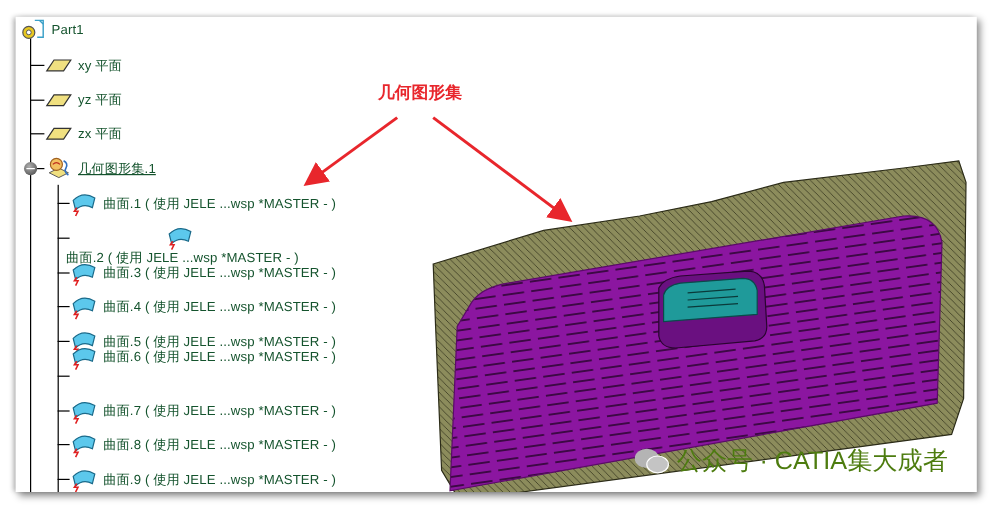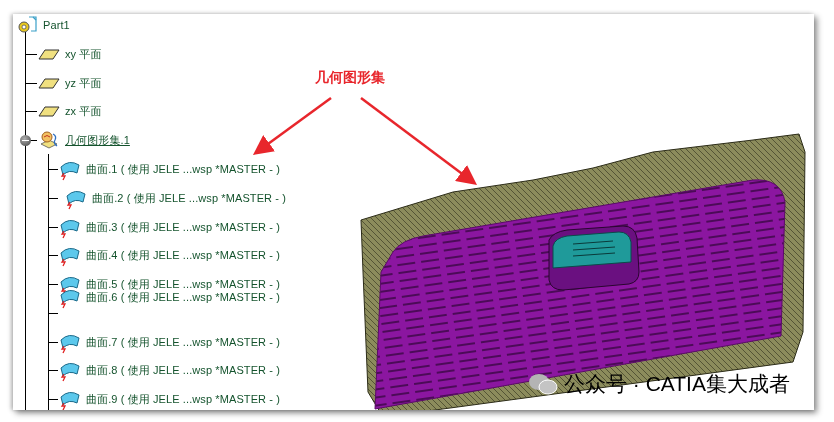--- a/index.html
+++ b/index.html
@@ -24,21 +24,21 @@
     position: absolute; width: 11px; height: 11px; border-radius: 50%;
     background: radial-gradient(circle at 40% 35%, #b0b0b0, #404040);
   }
   .collapse::after { content: ""; position: absolute; left: 2px; right: 2px; top: 5px; height: 1px; background: #fff; }
   .annotation {
     position: absolute; left: 302px; top: 55px; font-size: 14px; font-weight: bold; color: #e8262c;
   }
   .viewport { position: absolute; left: 340px; top: 108px; width: 461px; height: 288px; }
   .watermark {
     position: absolute; left: 528px; top: 370px; display: flex; align-items: center;
-    color: #000000; font-size: 21px;
+    color: #4d7c0f; font-size: 21px;
   }
   .wm-icon { width: 30px; height: 24px; position: relative; margin-right: 6px; }
 </style>
 </head>
 <body>
 
 <div class="panel">
 
   <div class="tree">
 
@@ -107,21 +107,21 @@
       <div class="hline" style="left:35px; top:155px; width:10px;"></div>
       <div class="node" style="left:45px; top:144px;">
         <span class="icon"><svg width="24" height="22" viewBox="0 0 24 22">
               <path d="M3 8 q8 -8 18 -2 l-2 8 q-8 -4 -14 2 z" fill="#5cc8ec" stroke="#1a6a8a" stroke-width="1"></path>
               <path d="M6 14 l-2 3 l3 0 l-2 4" fill="none" stroke="#e02020" stroke-width="1.3"></path>
             </svg></span>
         <span class="label">曲面.1 (  使用 JELE ...wsp *MASTER -  )</span>
       </div>
 
       <div class="hline" style="left:35px; top:184px; width:10px;"></div>
-      <div class="node" style="left:51px; top:173px;">
+      <div class="node" style="left:38px; top:173px;flex-direction:column;">
         <span class="icon"><svg width="24" height="22" viewBox="0 0 24 22">
               <path d="M3 8 q8 -8 18 -2 l-2 8 q-8 -4 -14 2 z" fill="#5cc8ec" stroke="#1a6a8a" stroke-width="1"></path>
               <path d="M6 14 l-2 3 l3 0 l-2 4" fill="none" stroke="#e02020" stroke-width="1.3"></path>
             </svg></span>
         <span class="label">曲面.2 (  使用 JELE ...wsp *MASTER -  )</span>
       </div>
 
       <div class="hline" style="left:35px; top:213px; width:10px;"></div>
       <div class="node" style="left:45px; top:202px;">
         <span class="icon"><svg width="24" height="22" viewBox="0 0 24 22">

